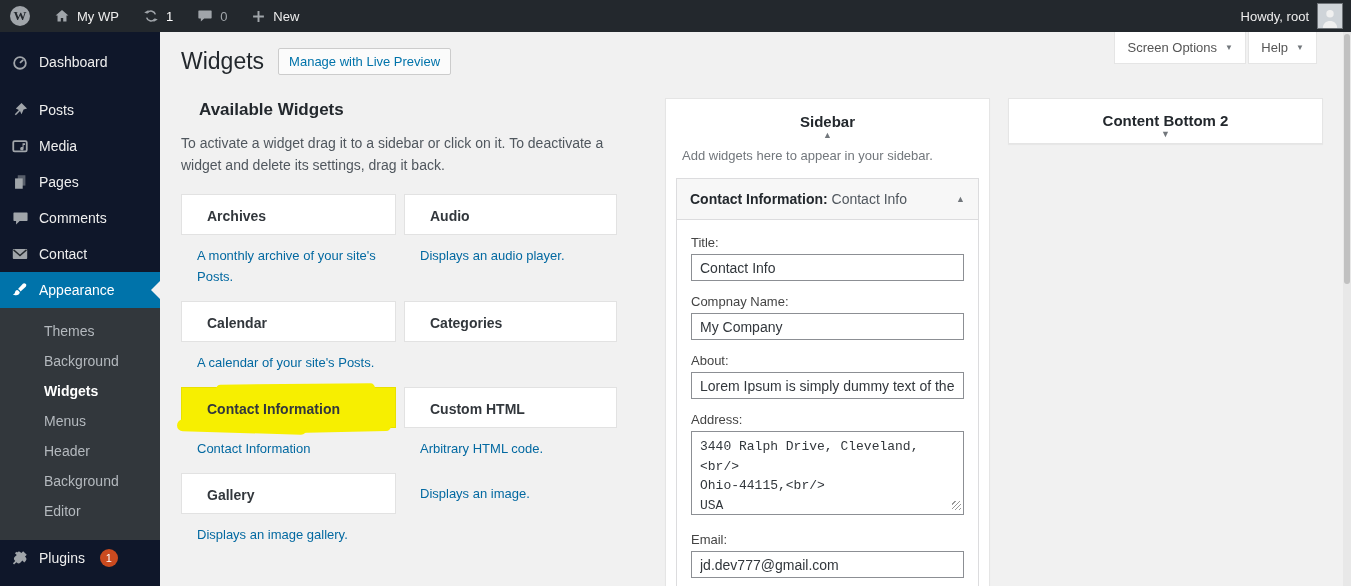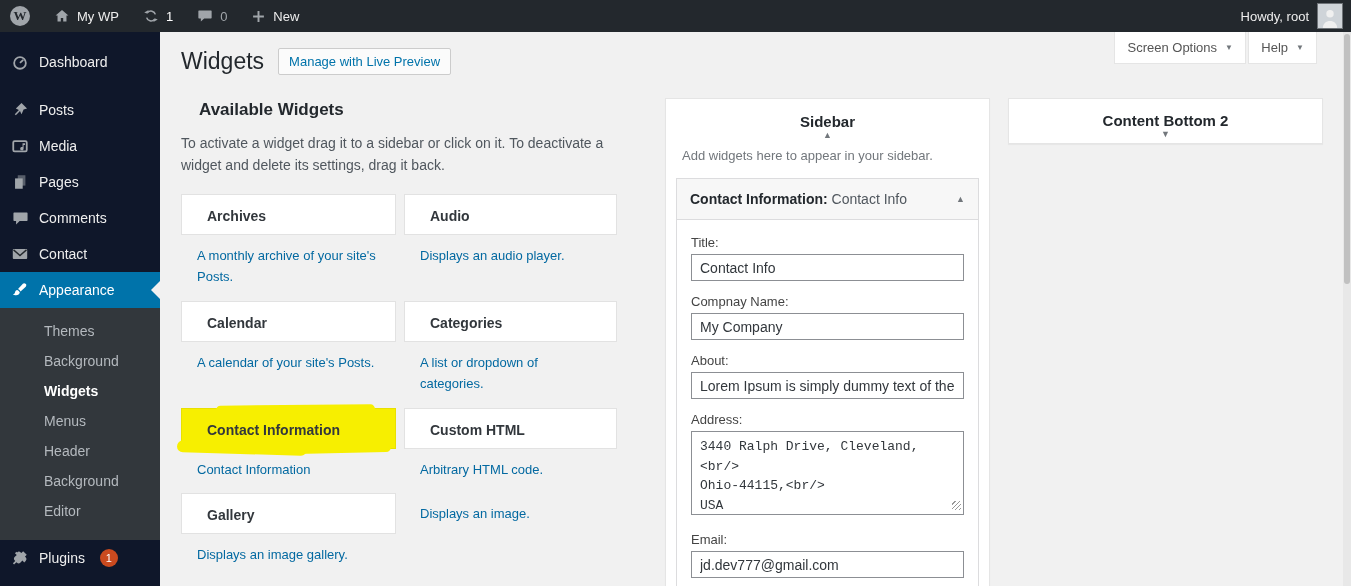--- a/index.html
+++ b/index.html
@@ -268,21 +268,20 @@
         <div class="wcell">
           <div class="wcard">Audio</div>
           <div class="wdesc">Displays an audio player.</div>
         </div>
         <div class="wcell">
           <div class="wcard">Calendar</div>
           <div class="wdesc">A calendar of your site's Posts.</div>
         </div>
         <div class="wcell">
           <div class="wcard">Categories</div>
-          <div class="wdesc">A list or dropdown of categories.</div>
         </div>
         <div class="wcell">
           <div class="wcard hl">
             <span>Contact Information</span>
             <span class="smudge"></span>
           </div>
           <div class="wdesc">Contact Information</div>
         </div>
         <div class="wcell">
           <div class="wcard">Custom HTML</div>

